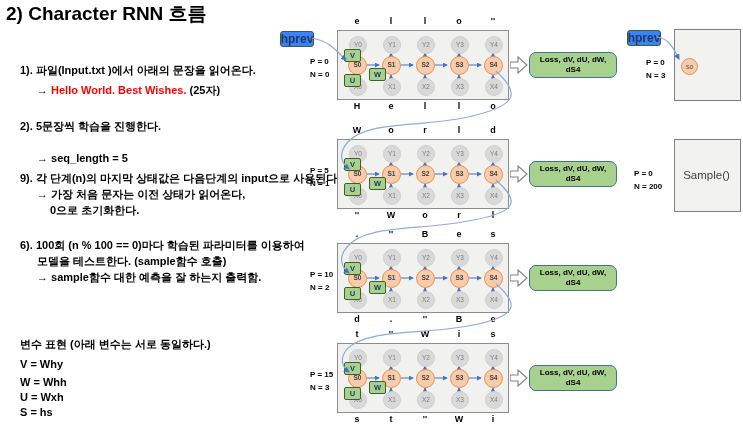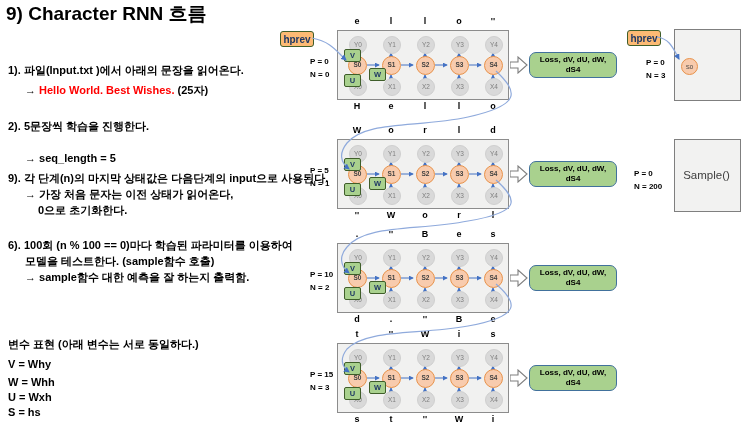--- a/index.html
+++ b/index.html
@@ -1,53 +1,53 @@
 <!DOCTYPE html>
 <html><head>
 <meta charset="utf-8">
 <style>
   html,body{margin:0;padding:0;}
   body{
     width:743px;height:424px;position:relative;overflow:hidden;
     background:#ffffff;font-family:"Liberation Sans","DejaVu Sans",sans-serif;
   }
   .title{position:absolute;left:6px;top:1px;font-size:19px;font-weight:bold;color:#000;}
-  .note{position:absolute;font-size:11px;font-weight:bold;color:#000;white-space:nowrap;}
+  .note{position:absolute;font-size:11px;font-weight:bold;color:#000;white-space:nowrap;margin-left:12px;}
   .red{color:#ff0000;}
   
   .diagram{position:absolute;left:337px;width:172px;height:70px;}
   .dbox{position:absolute;left:0;top:0;width:170px;height:68px;background:#f1f1f0;border:1px solid #8c8c8c;}
   .arrows{position:absolute;left:0;top:0;pointer-events:none;}
   .node{position:absolute;border-radius:50%;display:flex;align-items:center;justify-content:center;
         font-size:6.5px;line-height:1;}
   .gn{width:16px;height:16px;background:#d9d9d9;color:#7f7f7f;border:1px solid #cfcfcf;}
   .sn{width:17px;height:17px;background:#f8cbad;color:#404040;border:1px solid #e8924a;font-weight:bold;}
   .badge{position:absolute;width:15px;height:11px;background:#a9d18e;border:1px solid #3f5e2a;border-radius:2px;
          display:flex;align-items:center;justify-content:center;font-size:7.5px;font-weight:bold;color:#1f3864;}
   .chlbl{position:absolute;width:24px;text-align:center;font-size:9px;font-weight:bold;color:#000;}
   .pn{position:absolute;left:-27px;top:25px;width:30px;font-size:8px;font-weight:bold;color:#000;line-height:13px;white-space:nowrap;}
   .loss{position:absolute;left:192px;top:22px;width:88px;height:26px;background:#a9d18e;border:1px solid #41719c;
         border-radius:7px;display:flex;align-items:center;justify-content:center;text-align:center;
         font-size:8px;font-weight:bold;color:#000;line-height:1.3;padding:1px 2px;box-sizing:border-box;}
-  .hgreen{position:absolute;width:32px;height:14px;background:#fdba74;border:1px solid #3f5e2a;border-radius:3px;
-          display:flex;align-items:center;justify-content:center;font-size:10px;font-weight:bold;color:#1f3864;}
+  .hgreen{position:absolute;width:32px;height:14px;background:#3b82f6;border:1px solid #3f5e2a;border-radius:3px;
+          display:flex;align-items:center;justify-content:center;font-size:12px;font-weight:bold;color:#1f3864;}
   .stepArrow{position:absolute;left:173px;top:26px;}
   
   .graybox{position:absolute;background:#f2f2f1;border:1px solid #7f7f7f;}
   .pnr{position:absolute;font-size:8px;font-weight:bold;color:#000;line-height:13px;white-space:nowrap;}
   .sampleTxt{position:absolute;left:674px;top:139px;width:65px;height:71px;display:flex;align-items:center;justify-content:center;
              font-size:11.5px;color:#404040;}
   .s0mini{position:absolute;left:681px;top:58px;width:15px;height:15px;border-radius:50%;background:#f8cbad;
           border:1px solid #e8924a;display:flex;align-items:center;justify-content:center;font-size:6px;color:#404040;}
   .overlay{position:absolute;left:0;top:0;z-index:6;pointer-events:none;}
 </style>
 </head>
 <body>
 
-<div class="title">9) Character RNN 흐름</div>
+<div class="title">2) Character RNN 흐름</div>
 
 <div class="note" style="left:8px;top:63px">1). 파일(Input.txt )에서 아래의 문장을 읽어온다.</div>
 <div class="note" style="left:25px;top:83px"><span>→ </span><span class="red">Hello World. Best Wishes.</span><span>  (25자)</span></div>
 <div class="note" style="left:8px;top:119px">2). 5문장씩 학습을 진행한다.</div>
 <div class="note" style="left:25px;top:152px">→ seq_length = 5</div>
 <div class="note" style="left:8px;top:171px">9). 각 단계(n)의 마지막 상태값은 다음단계의 input으로 사용된다.</div>
 <div class="note" style="left:25px;top:187px">→ 가장 처음 문자는 이전 상태가 읽어온다,</div>
 <div class="note" style="left:38px;top:203px">0으로 초기화한다.</div>
 <div class="note" style="left:8px;top:238px">6). 100회 (n % 100 == 0)마다 학습된 파라미터를 이용하여</div>
 <div class="note" style="left:25px;top:254px">모델을 테스트한다. (sample함수 호출)</div>

